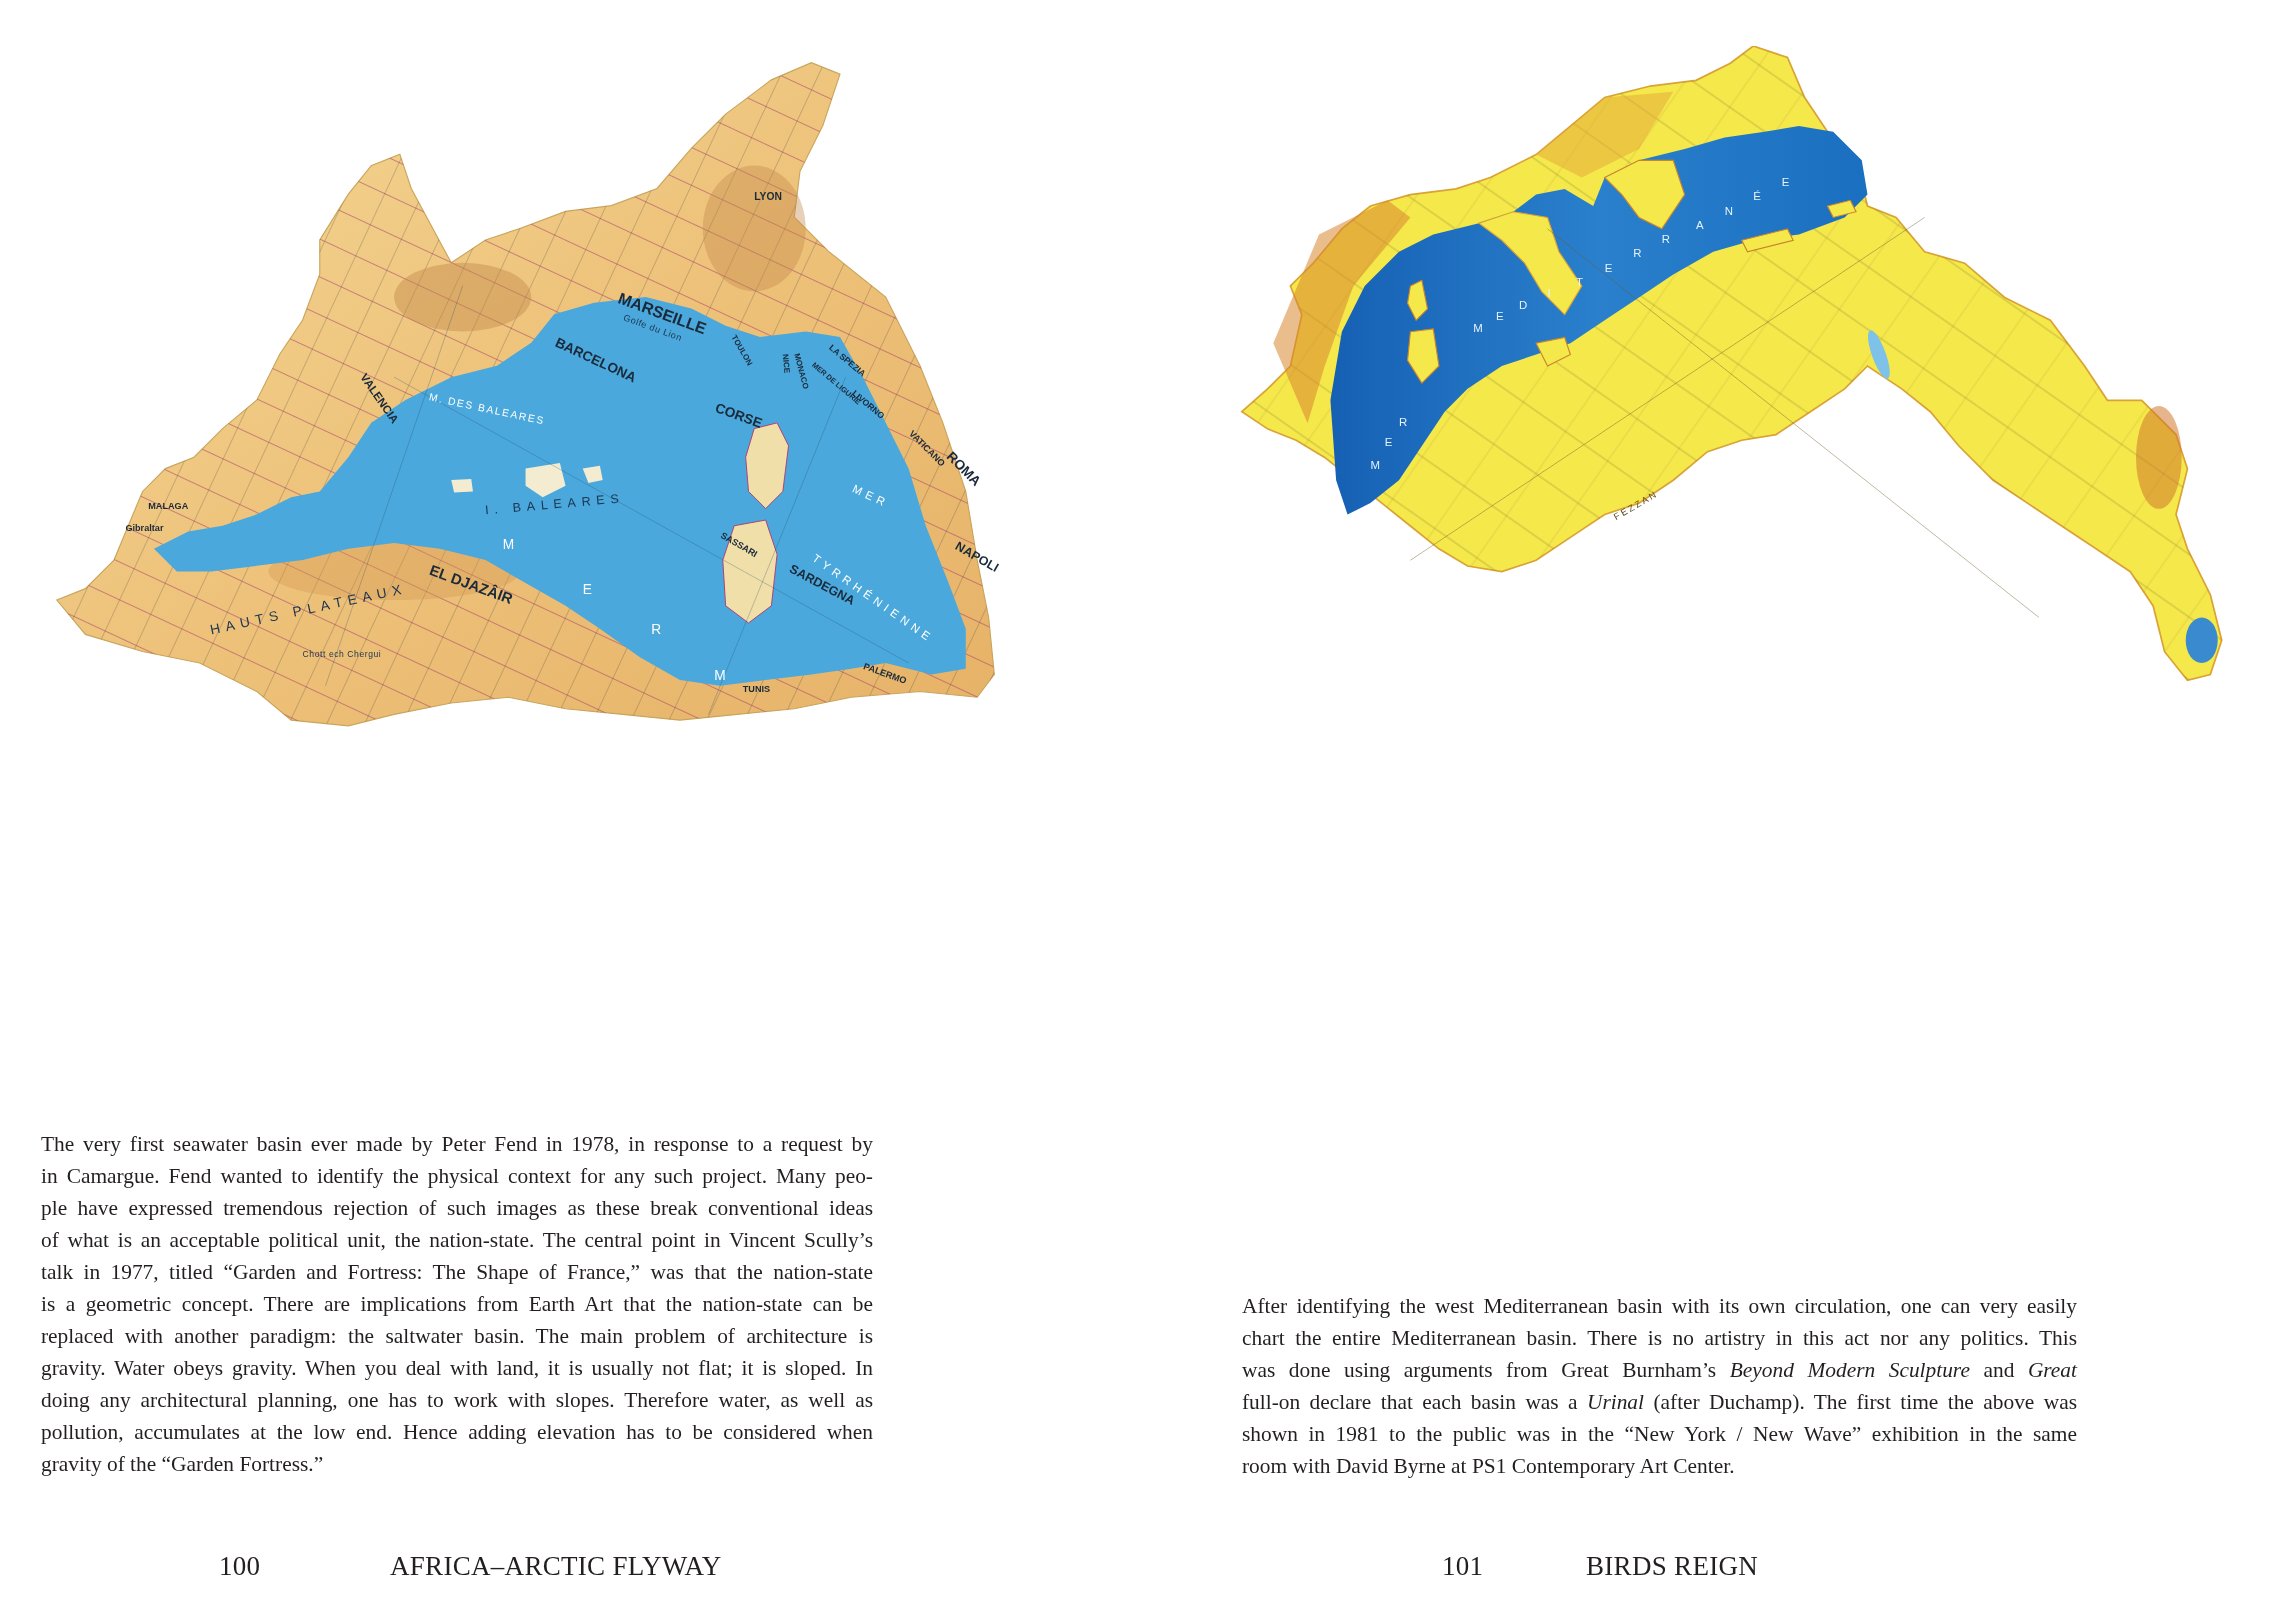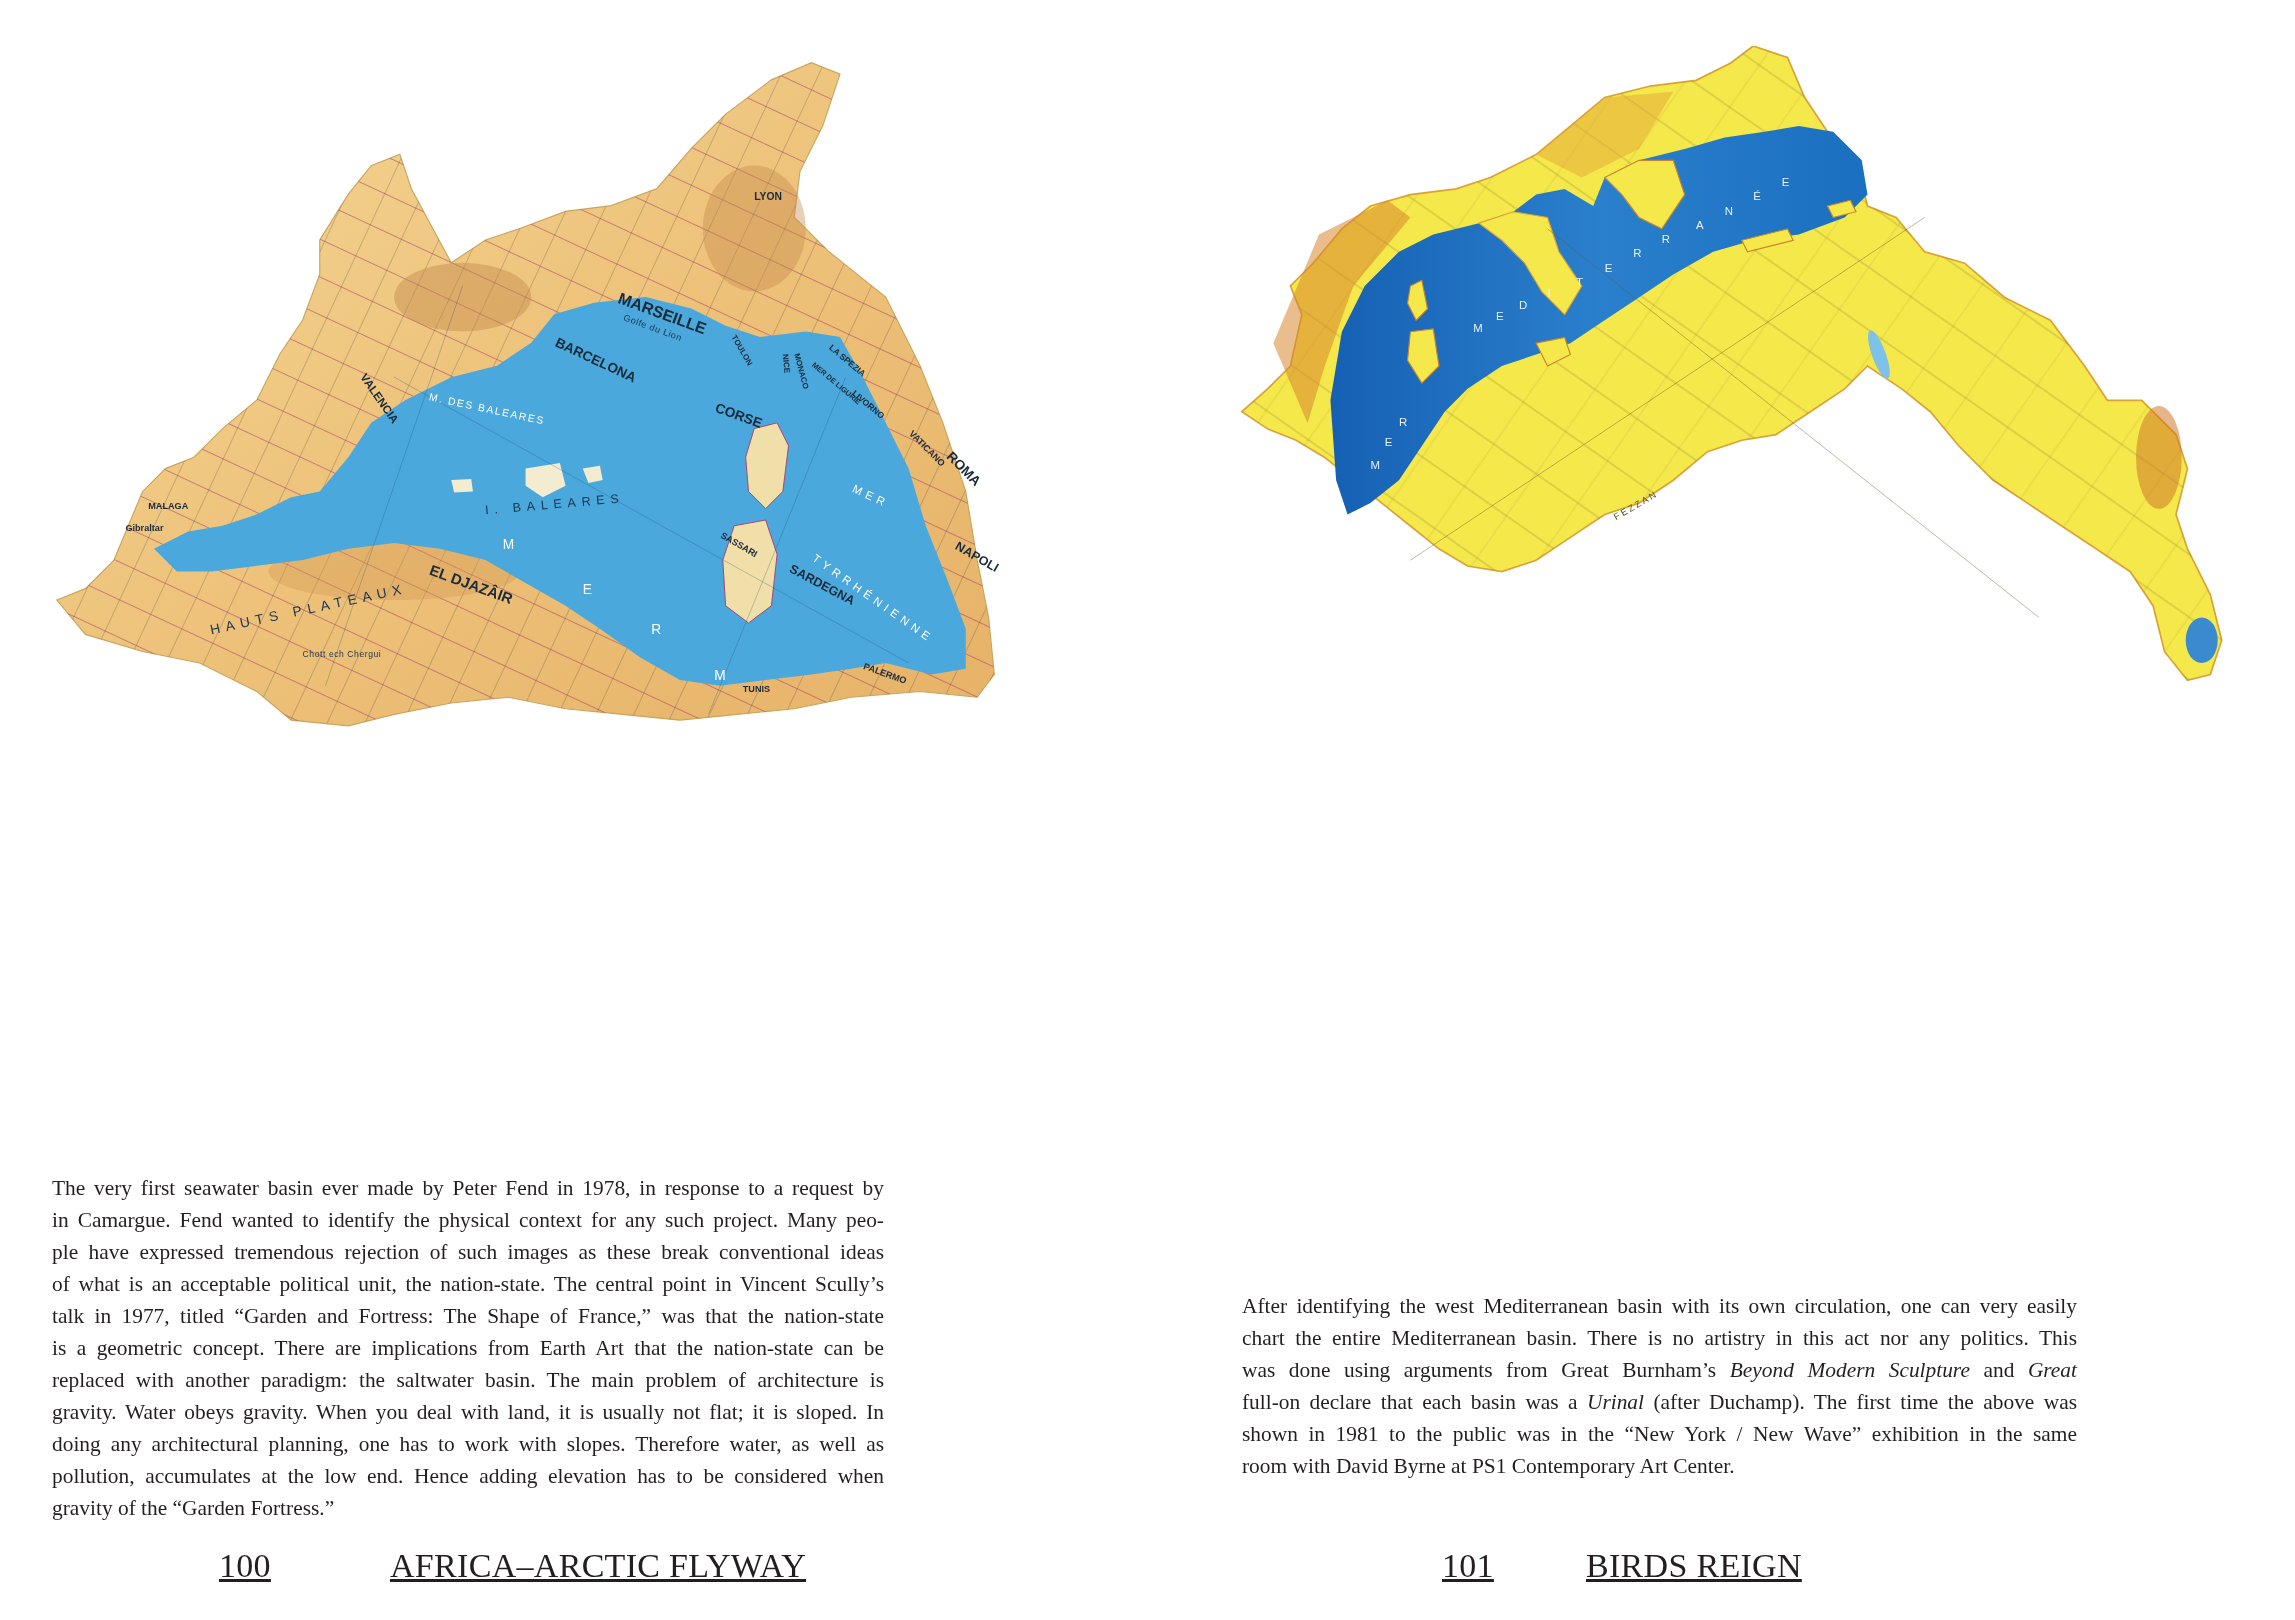--- a/index.html
+++ b/index.html
@@ -7,23 +7,23 @@
          font-family: "Liberation Serif", "DejaVu Serif", serif; color: #231f20; }
   .page { position: absolute; top: 0; height: 1620px; }
   .page.left { left: 0; width: 1148px; }
   .page.right { left: 1148px; width: 1148px; }
   .map { position: absolute; }
   .map svg { width: 100%; height: 100%; display: block; }
   .body-text { position: absolute; font-size: 21.4px; line-height: 32px;
                text-align: justify; hyphens: manual; }
   .body-text .line { display: block; text-align: justify; text-align-last: justify; white-space: nowrap; }
   .body-text .line.last { text-align-last: left; }
-  .left .body-text { left: 52px; top: 1128px; width: 832px; margin-top: 44px; }
+  .left .body-text { left: 41px; top: 1128px; width: 832px; }
   .right .body-text { left: 94px; top: 1290px; width: 835px; }
-  .footer { position: absolute; top: 1550px; font-size: 34px; letter-spacing: 0.3px; line-height: 32px; text-decoration: underline; }
+  .footer { position: absolute; top: 1550px; font-size: 27px; letter-spacing: 0.3px; line-height: 32px; }
   .left .folio { left: 219px; }
   .left .running-head { left: 390px; }
   .right .folio { left: 251px; margin-left: 43px; }
   .right .running-head { left: 438px; }
   em { font-style: italic; }
   .map-label { font-family: "Liberation Sans", "DejaVu Sans", sans-serif; font-weight: bold; fill: #1b2a3a; }
   .sea-label { font-family: "Liberation Sans", "DejaVu Sans", sans-serif; fill: #ffffff; letter-spacing: 18px; }
   .sea-name { font-family: "Liberation Sans", "DejaVu Sans", sans-serif; fill: #1b3550; letter-spacing: 8px; }
 </style>
 </head>

